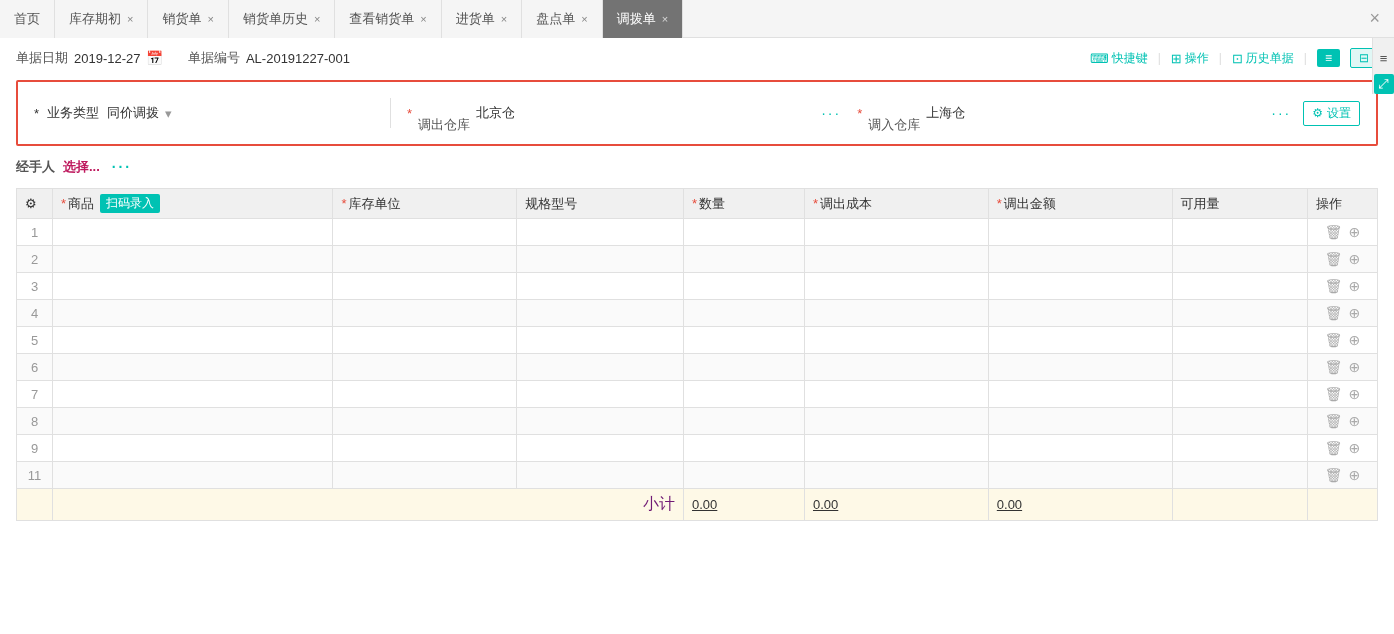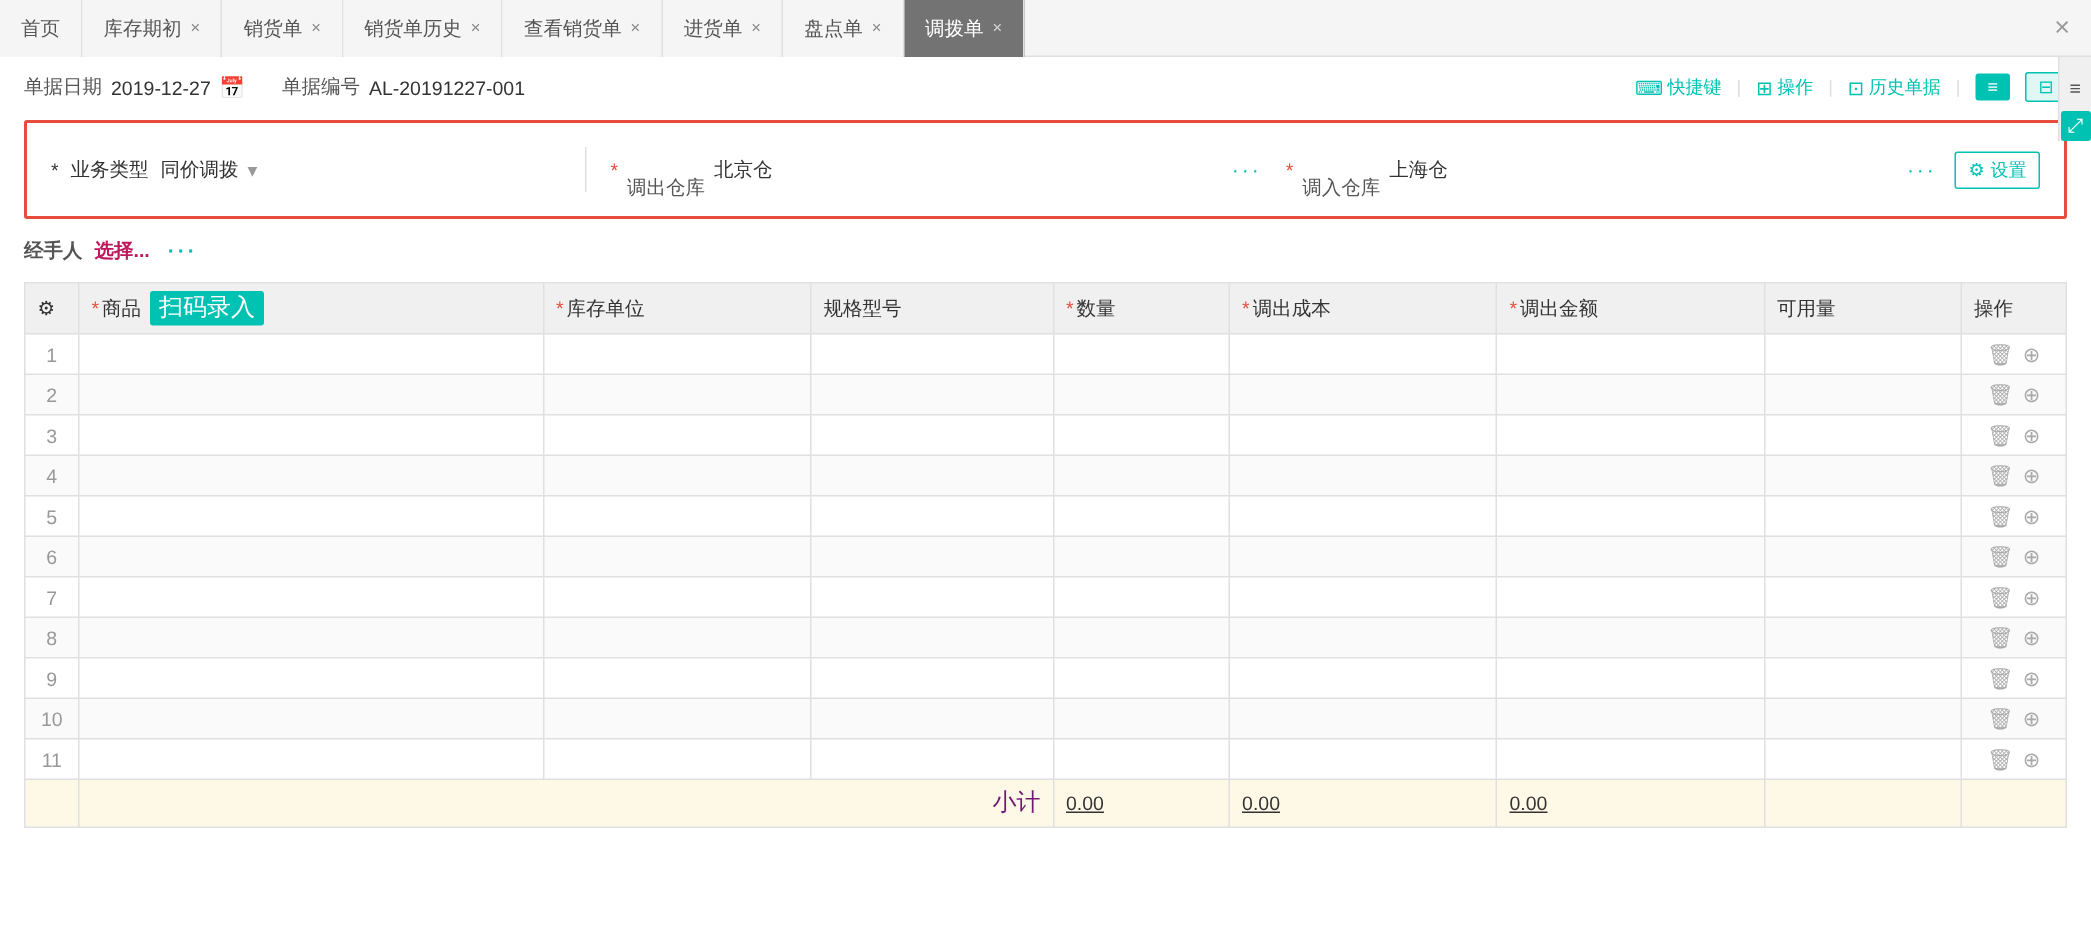--- a/index.html
+++ b/index.html
@@ -133,21 +133,21 @@
     .data-table tbody tr:nth-child(even) { background: #fafafa; }
     .data-table tbody tr.subtotal { background: #fef9e7; }
     .data-table td.row-num { color: #999; text-align: center; width: 36px; }
     .data-table td.subtotal-num { color: #999; text-align: center; font-size: 12px; }
     .data-table td.zero-val { color: #333; text-decoration: underline; }
     .col-settings { width: 36px; text-align: center; }
     .col-action { width: 70px; text-align: center; }
     .scan-btn {
       background: #00c2b3; color: #fff;
       padding: 1px 6px; border-radius: 2px;
-      font-size: 16px; cursor: pointer;
+      font-size: 12px; cursor: pointer;
       margin-left: 4px;
     }
     .action-icons { display: flex; align-items: center; gap: 6px; justify-content: center; }
     .action-icon { color: #aaa; cursor: pointer; font-size: 14px; }
 
     
     .right-sidebar {
       position: fixed; right: 0; top: 38px;
       width: 22px;
       display: flex; flex-direction: column;
@@ -465,36 +465,20 @@
           <td></td>
           <td></td>
           <td class="col-action">
             <div class="action-icons">
               <span class="action-icon">🗑</span>
               <span class="action-icon">⊕</span>
             </div>
           </td>
         </tr>
       <tr>
-          <td class="row-num">10</td>
-          <td></td>
-          <td></td>
-          <td></td>
-          <td></td>
-          <td></td>
-          <td></td>
-          <td></td>
-          <td class="col-action">
-            <div class="action-icons">
-              <span class="action-icon">🗑</span>
-              <span class="action-icon">⊕</span>
-            </div>
-          </td>
-        </tr>
-      <tr>
           <td class="row-num">11</td>
           <td></td>
           <td></td>
           <td></td>
           <td></td>
           <td></td>
           <td></td>
           <td></td>
           <td class="col-action">
             <div class="action-icons">

